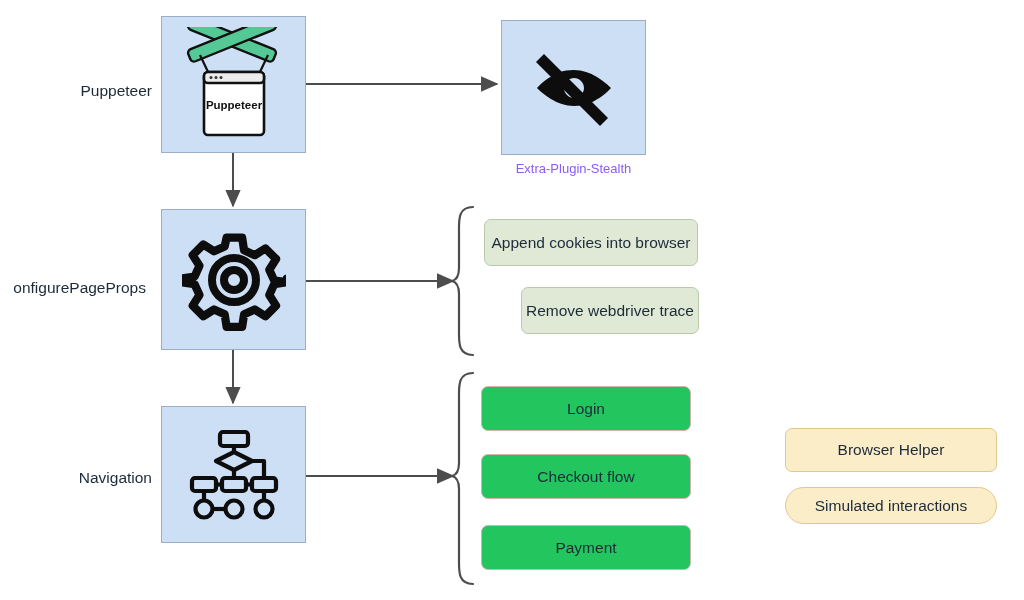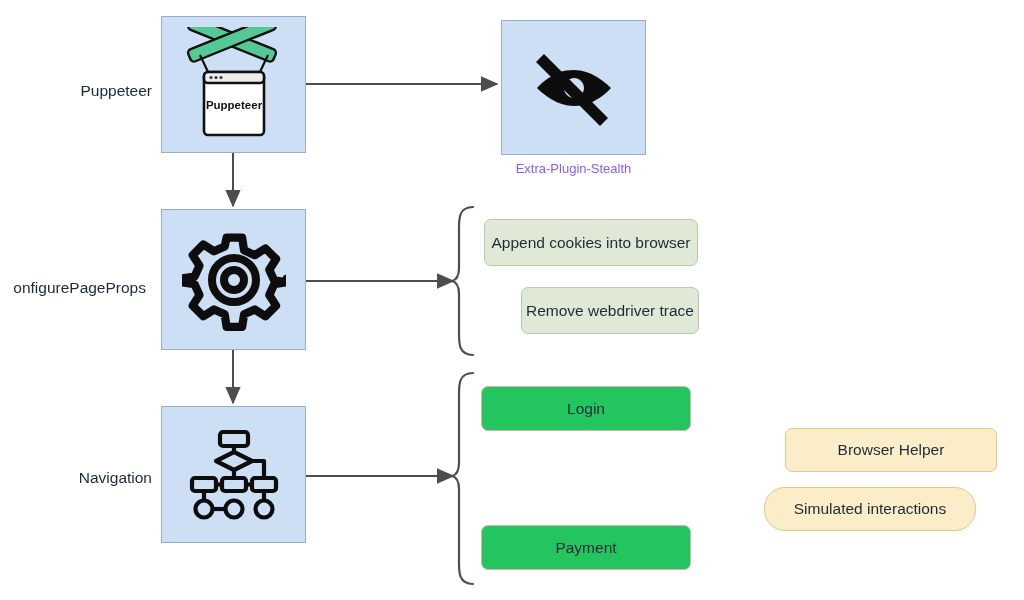--- a/index.html
+++ b/index.html
@@ -205,20 +205,21 @@
     </svg>
   </div>
   <div class="abs tile-caption" style="left:483px; top:161px; width:181px;">Extra-Plugin-Stealth</div>
 
   <div class="abs pill pill-green" style="left:484px; top:219px; width:214px; height:47px;">Append cookies into browser</div>
 
   <div class="abs pill pill-green" style="left:500px; top:287px; width:178px; height:47px;margin-left:21px;">Remove webdriver trace</div>
 
   <div class="abs pill pill-red" style="left:481px; top:386px; width:210px; height:45px;">Login</div>
 
+  <div class="abs pill pill-red" style="left:481px; top:454px; width:210px; height:45px;">Checkout flow</div>
 
   <div class="abs pill pill-red" style="left:481px; top:525px; width:210px; height:45px;">Payment</div>
 
   <div class="abs pill pill-yellow" style="left:785px; top:417px; width:212px; height:44px;margin-top:11px;">Browser Helper</div>
 
-  <div class="abs pill pill-yellow" style="left:764px; top:487px; width:212px; height:44px;border-radius:21px;">Simulated interactions</div>
+  <div class="abs pill pill-yellow" style="left:785px; top:487px; width:212px; height:37px;border-radius:21px;">Simulated interactions</div>
 
 </div>
 
 </body></html>

